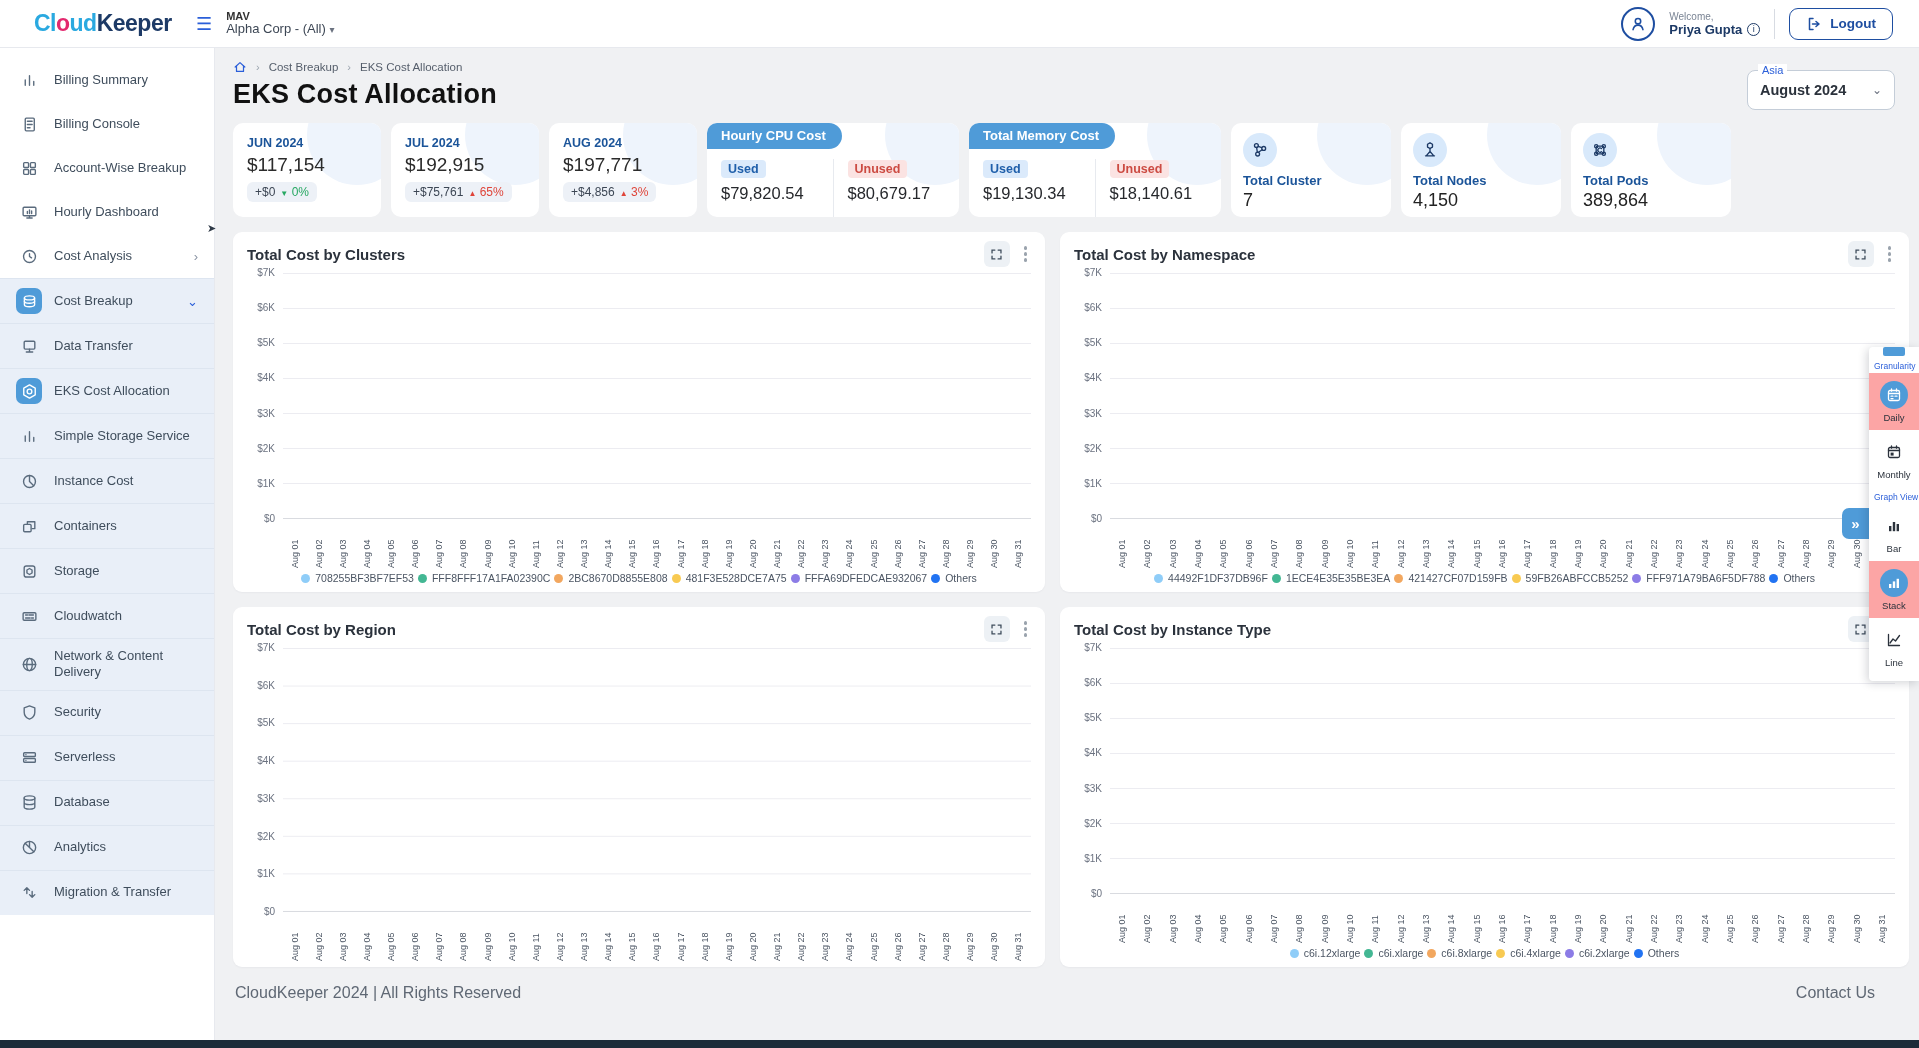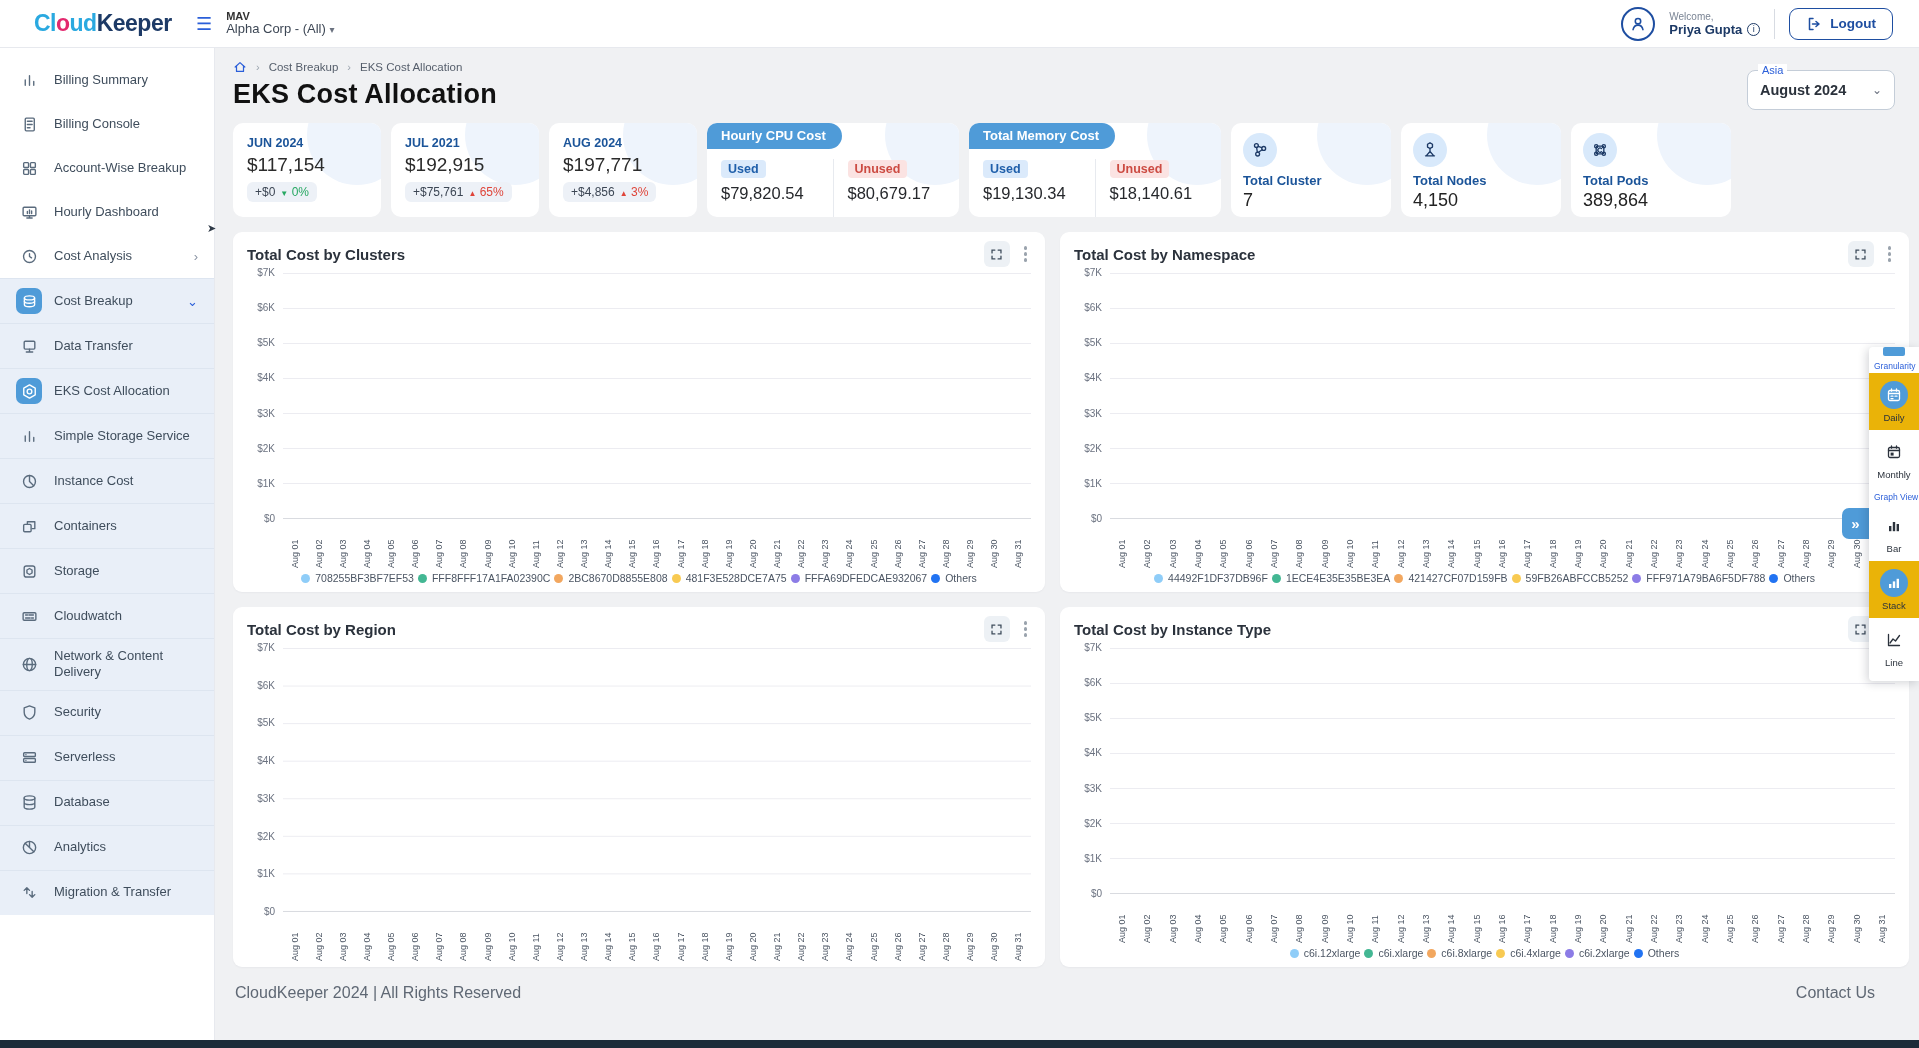--- a/index.html
+++ b/index.html
@@ -110,21 +110,21 @@
   .legend { display:flex; justify-content:center; gap:4px; padding:4px 0 2px; }
   .legend-item { display:flex; align-items:center; gap:5px; font-size:10.5px; color:#4b5563; cursor:pointer; }
   .legend-item .dot { width:9px; height:9px; border-radius:50%; display:inline-block; }
 
   
   .side-panel { position:absolute; top:347px; right:0; width:50px; background:#fff; border-radius:4px 0 0 4px; box-shadow:-2px 2px 10px rgba(16,24,40,.18); z-index:30; padding-bottom:6px; }
   .sp-indicator { width:22px; height:9px; background:#4f9bd8; border-radius:2px; margin:0 auto; }
   .sp-label { display:flex; align-items:center; gap:3px; font-size:8.5px; color:#2b5fd9; margin:5px 2px 2px; white-space:nowrap; }
   .sp-label::before,.sp-label::after { content:""; flex:1; border-top:1px solid #b9c6e8; }
   .sp-item { text-align:center; padding:8px 0 7px; cursor:pointer; }
-  .sp-item.sel { background:#eab308; }
+  .sp-item.sel { background:#fca5a5; }
   .sp-item .ic { width:28px; height:28px; margin:0 auto; display:flex; align-items:center; justify-content:center; color:#2b323c; }
   .sp-item.sel .ic { background:#4f9bd8; border-radius:50%; color:#fff; }
   .sp-item .ic svg { width:16px; height:16px; fill:none; stroke:currentColor; stroke-width:1.3; stroke-linecap:round; stroke-linejoin:round; }
   .sp-item .ic svg .fillpart { fill:currentColor; stroke:none; }
   .sp-item .sp-name { font-size:9.5px; color:#2b323c; margin-top:3px; }
   .collapse-tab { position:absolute; top:508px; right:50px; width:27px; height:31px; background:#4f9bd8; color:#fff; border-radius:7px 0 0 7px; display:flex; align-items:center; justify-content:center; font-size:15px; font-weight:700; cursor:pointer; z-index:29; }
 
   .sidebar-collapse { position:absolute; left:207px; top:222px; color:#2f3a47; font-size:11px; z-index:25; cursor:pointer; }
 
   
@@ -371,21 +371,21 @@
     <div class="stats-row">
       <div class="stat-card month-card">
         <div class="mlab">JUN 2024</div>
         <div class="mval">$117,154</div>
         <div class="badge month-badge">
             <span>+$0</span>
             <span class="tr trend-down"><span class="arrow">▼</span> <span>0%</span></span>
           </div>
       </div>
       <div class="stat-card month-card">
-        <div class="mlab">JUL 2021</div>
+        <div class="mlab">JUL 2024</div>
         <div class="mval">$192,915</div>
         <div class="badge month-badge">
             <span>+$75,761</span>
             <span class="tr trend-up"><span class="arrow">▲</span> <span>65%</span></span>
           </div>
       </div>
       <div class="stat-card month-card">
         <div class="mlab">AUG 2024</div>
         <div class="mval">$197,771</div>
         <div class="badge month-badge">

